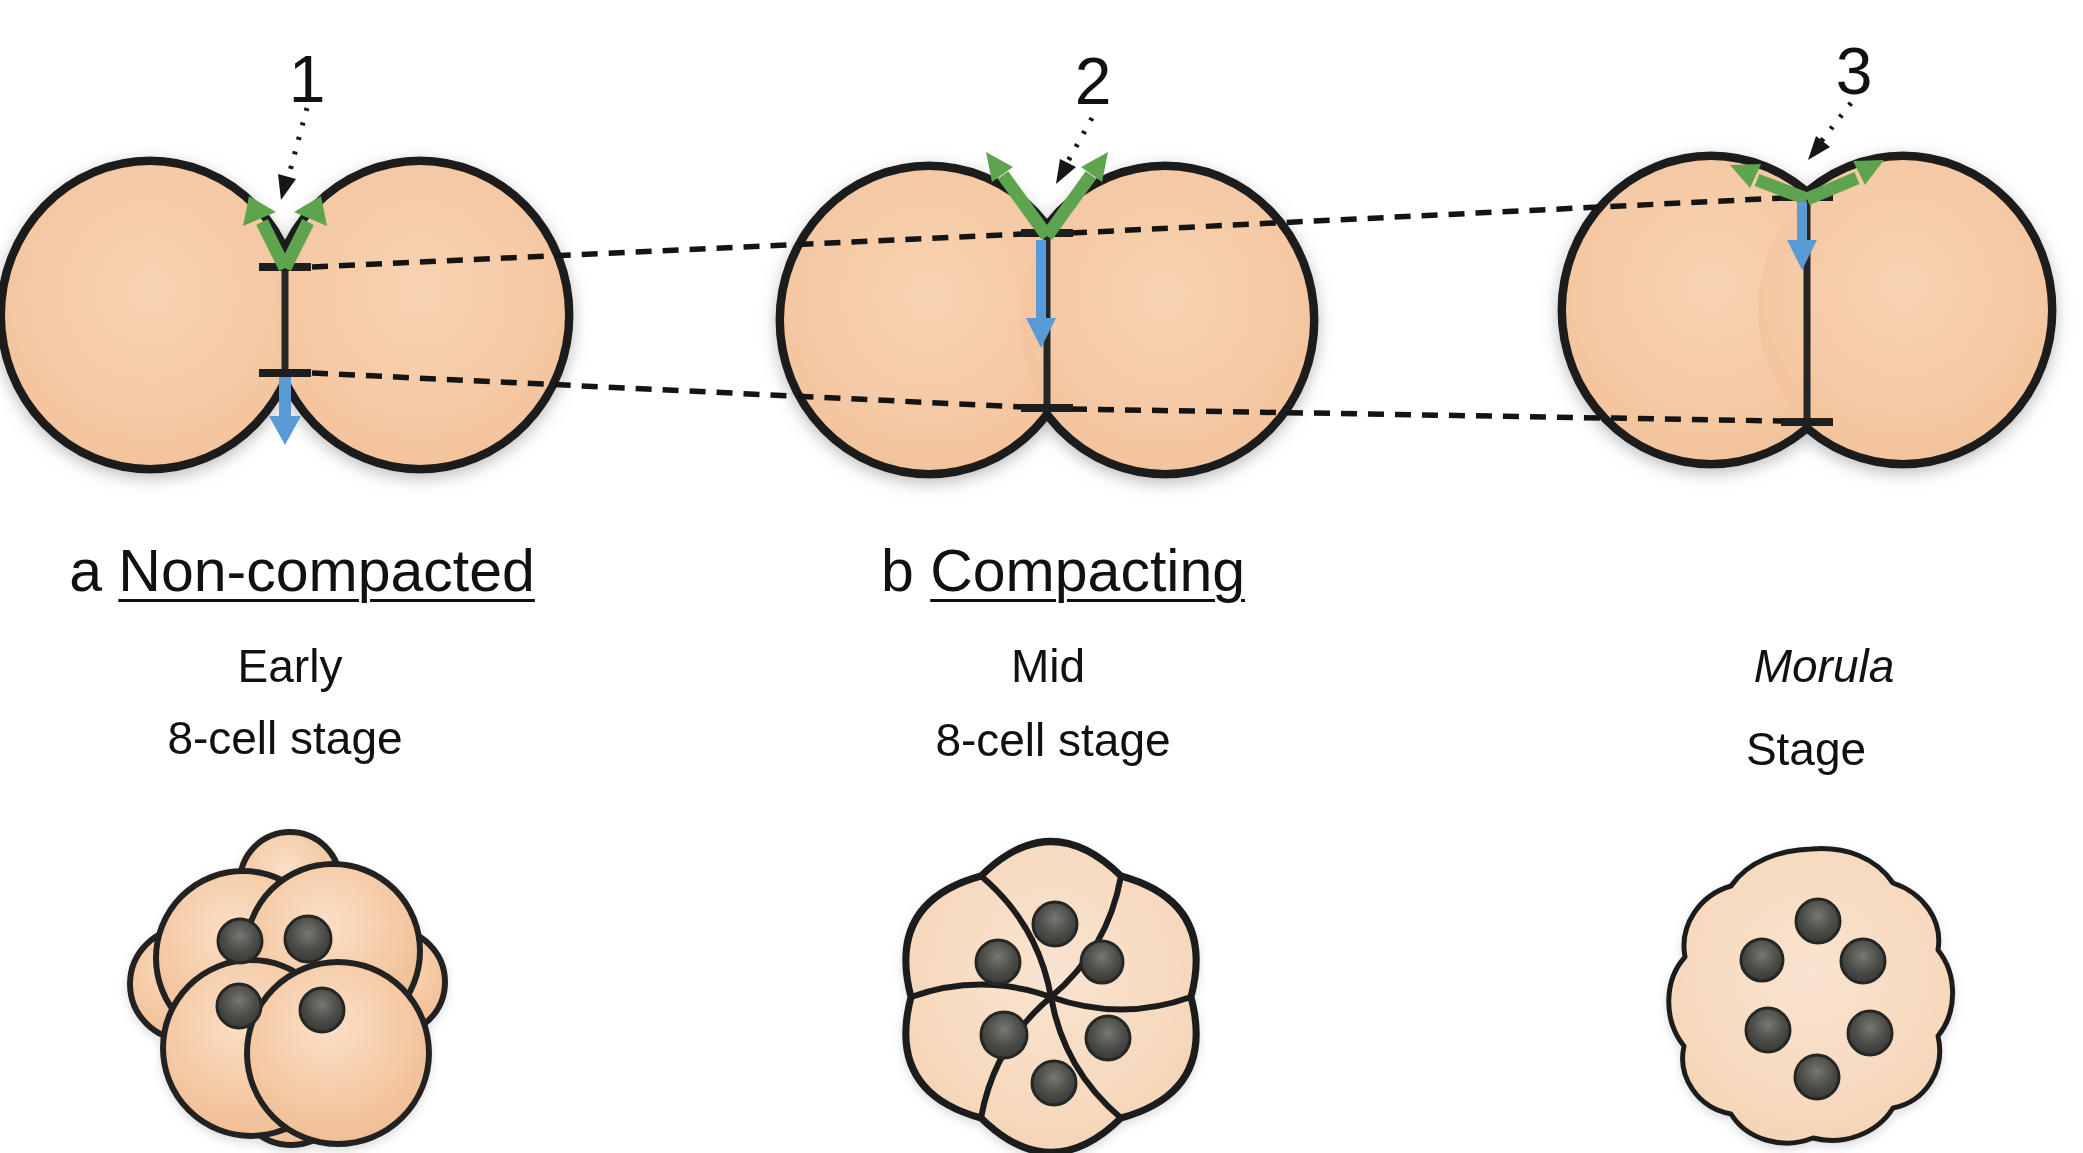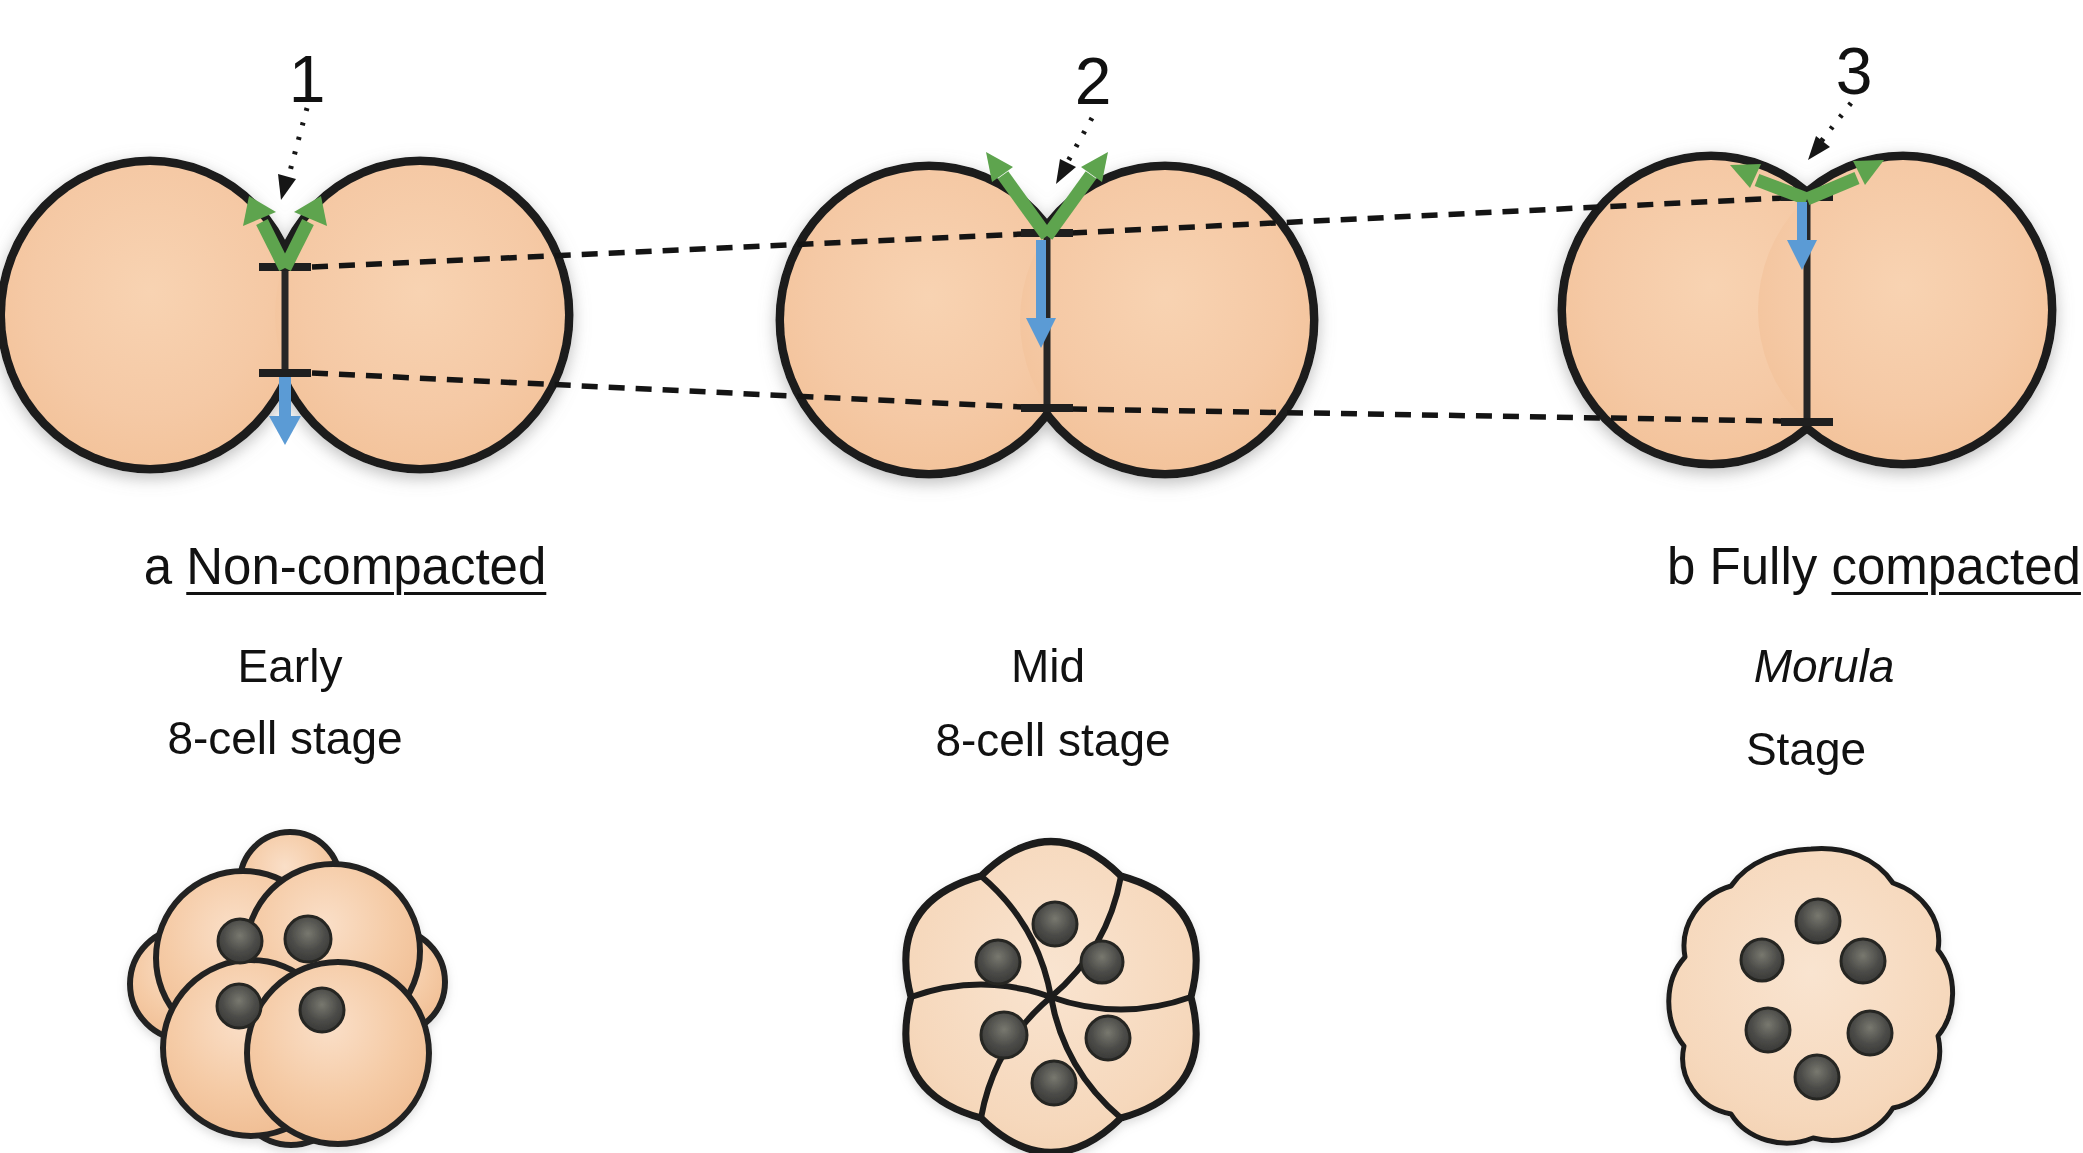--- a/index.html
+++ b/index.html
@@ -14,21 +14,21 @@
   }
   html,body{margin:0;padding:0;background:var(--background-white);}
   .stage{
     position:relative;width:2083px;height:1153px;overflow:hidden;
     background:var(--background-white);
     font-family:"Liberation Sans", sans-serif;color:var(--text-black);
   }
   .stage svg{position:absolute;left:0;top:0;}
   .txt{position:absolute;transform:translateX(-50%);white-space:nowrap;line-height:1.15;}
   .num{font-size:66px;}
-  .caption{font-size:51px;margin-left:43px;}
+  .caption{font-size:59px;}
   .caption .u{text-decoration:underline;text-decoration-thickness:3px;text-underline-offset:8px;}
   .stageLabel{font-size:46px;}
   
   .strokeLayer{fill:none;stroke:var(--outline-black);stroke-width:17px;}
   .fillLayer{fill:url(#gCell);stroke:none;}
   .contact{stroke:#262626;stroke-width:7px;stroke-linecap:butt;}
   .tick{stroke:#1f1f1f;stroke-width:8px;stroke-linecap:butt;}
   .greenShaft{stroke:var(--accent-green);stroke-width:13px;fill:none;stroke-linecap:butt;}
   .greenHead{fill:var(--accent-green);stroke:none;}
   .blueShaft{stroke:var(--accent-blue);fill:none;stroke-linecap:butt;}
@@ -196,21 +196,21 @@
       <circle class="nucleus" cx="1870" cy="1033" r="22"></circle>
       <circle class="nucleus" cx="1817" cy="1077" r="22"></circle>
     </g>
   </svg>
 
   <div class="txt num" style="left:307px;top:42px;">1</div>
   <div class="txt num" style="left:1093px;top:44px;">2</div>
   <div class="txt num" style="left:1854px;top:34px;">3</div>
 
   <div class="txt caption" style="left:302px;top:538px;"><span>a </span><span class="u">Non-compacted</span></div>
-  <div class="txt caption" style="left:1831px;top:538px;"><span>b Fully </span><span class="u">compacted</span></div>
+  <div class="txt caption" style="left:1063px;top:538px;"><span>b </span><span class="u">Compacting</span></div>
 
   <div class="txt stageLabel" style="left:290px;top:640px;text-align:center;">Early</div>
   <div class="txt stageLabel" style="left:1048px;top:640px;text-align:center;">Mid</div>
   <div class="txt stageLabel" style="left:1824px;top:640px;font-style:italic;">Morula</div>
 
   <div class="txt stageLabel" style="left:285px;top:712px;">8-cell stage</div>
   <div class="txt stageLabel" style="left:1053px;top:714px;">8-cell stage</div>
   <div class="txt stageLabel" style="left:1806px;top:714px;margin-top:9px;">Stage</div>
 
 </div>

